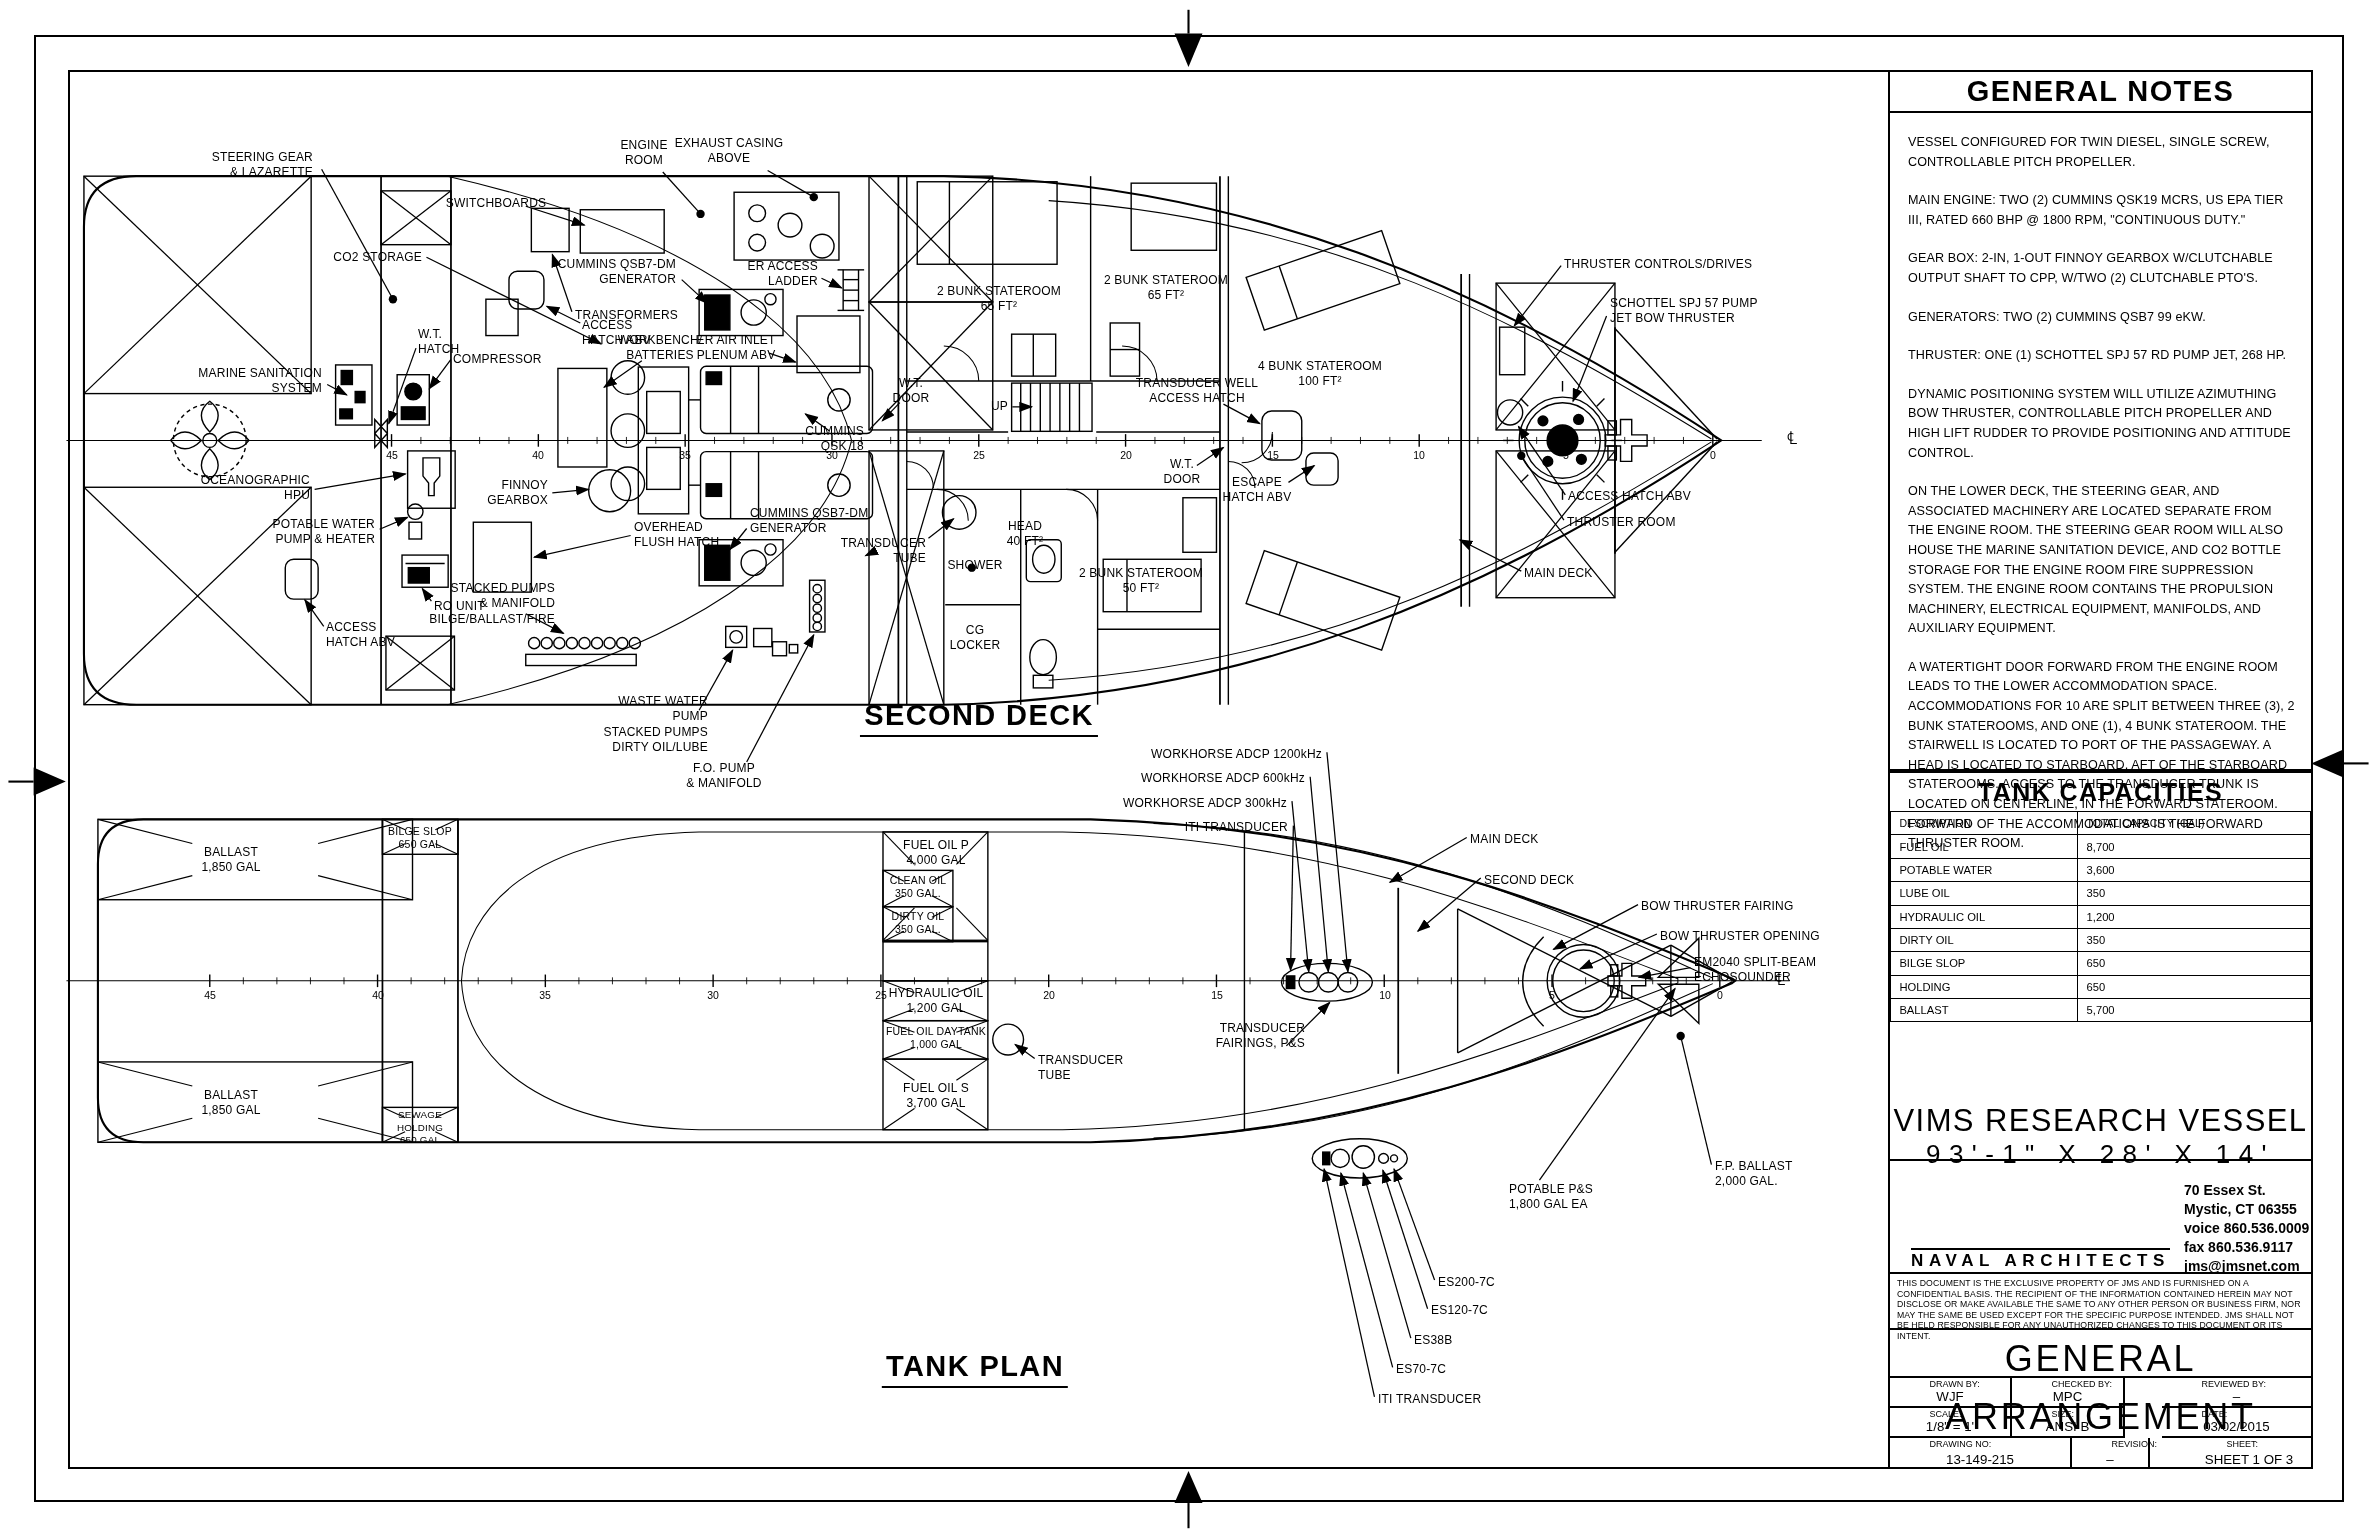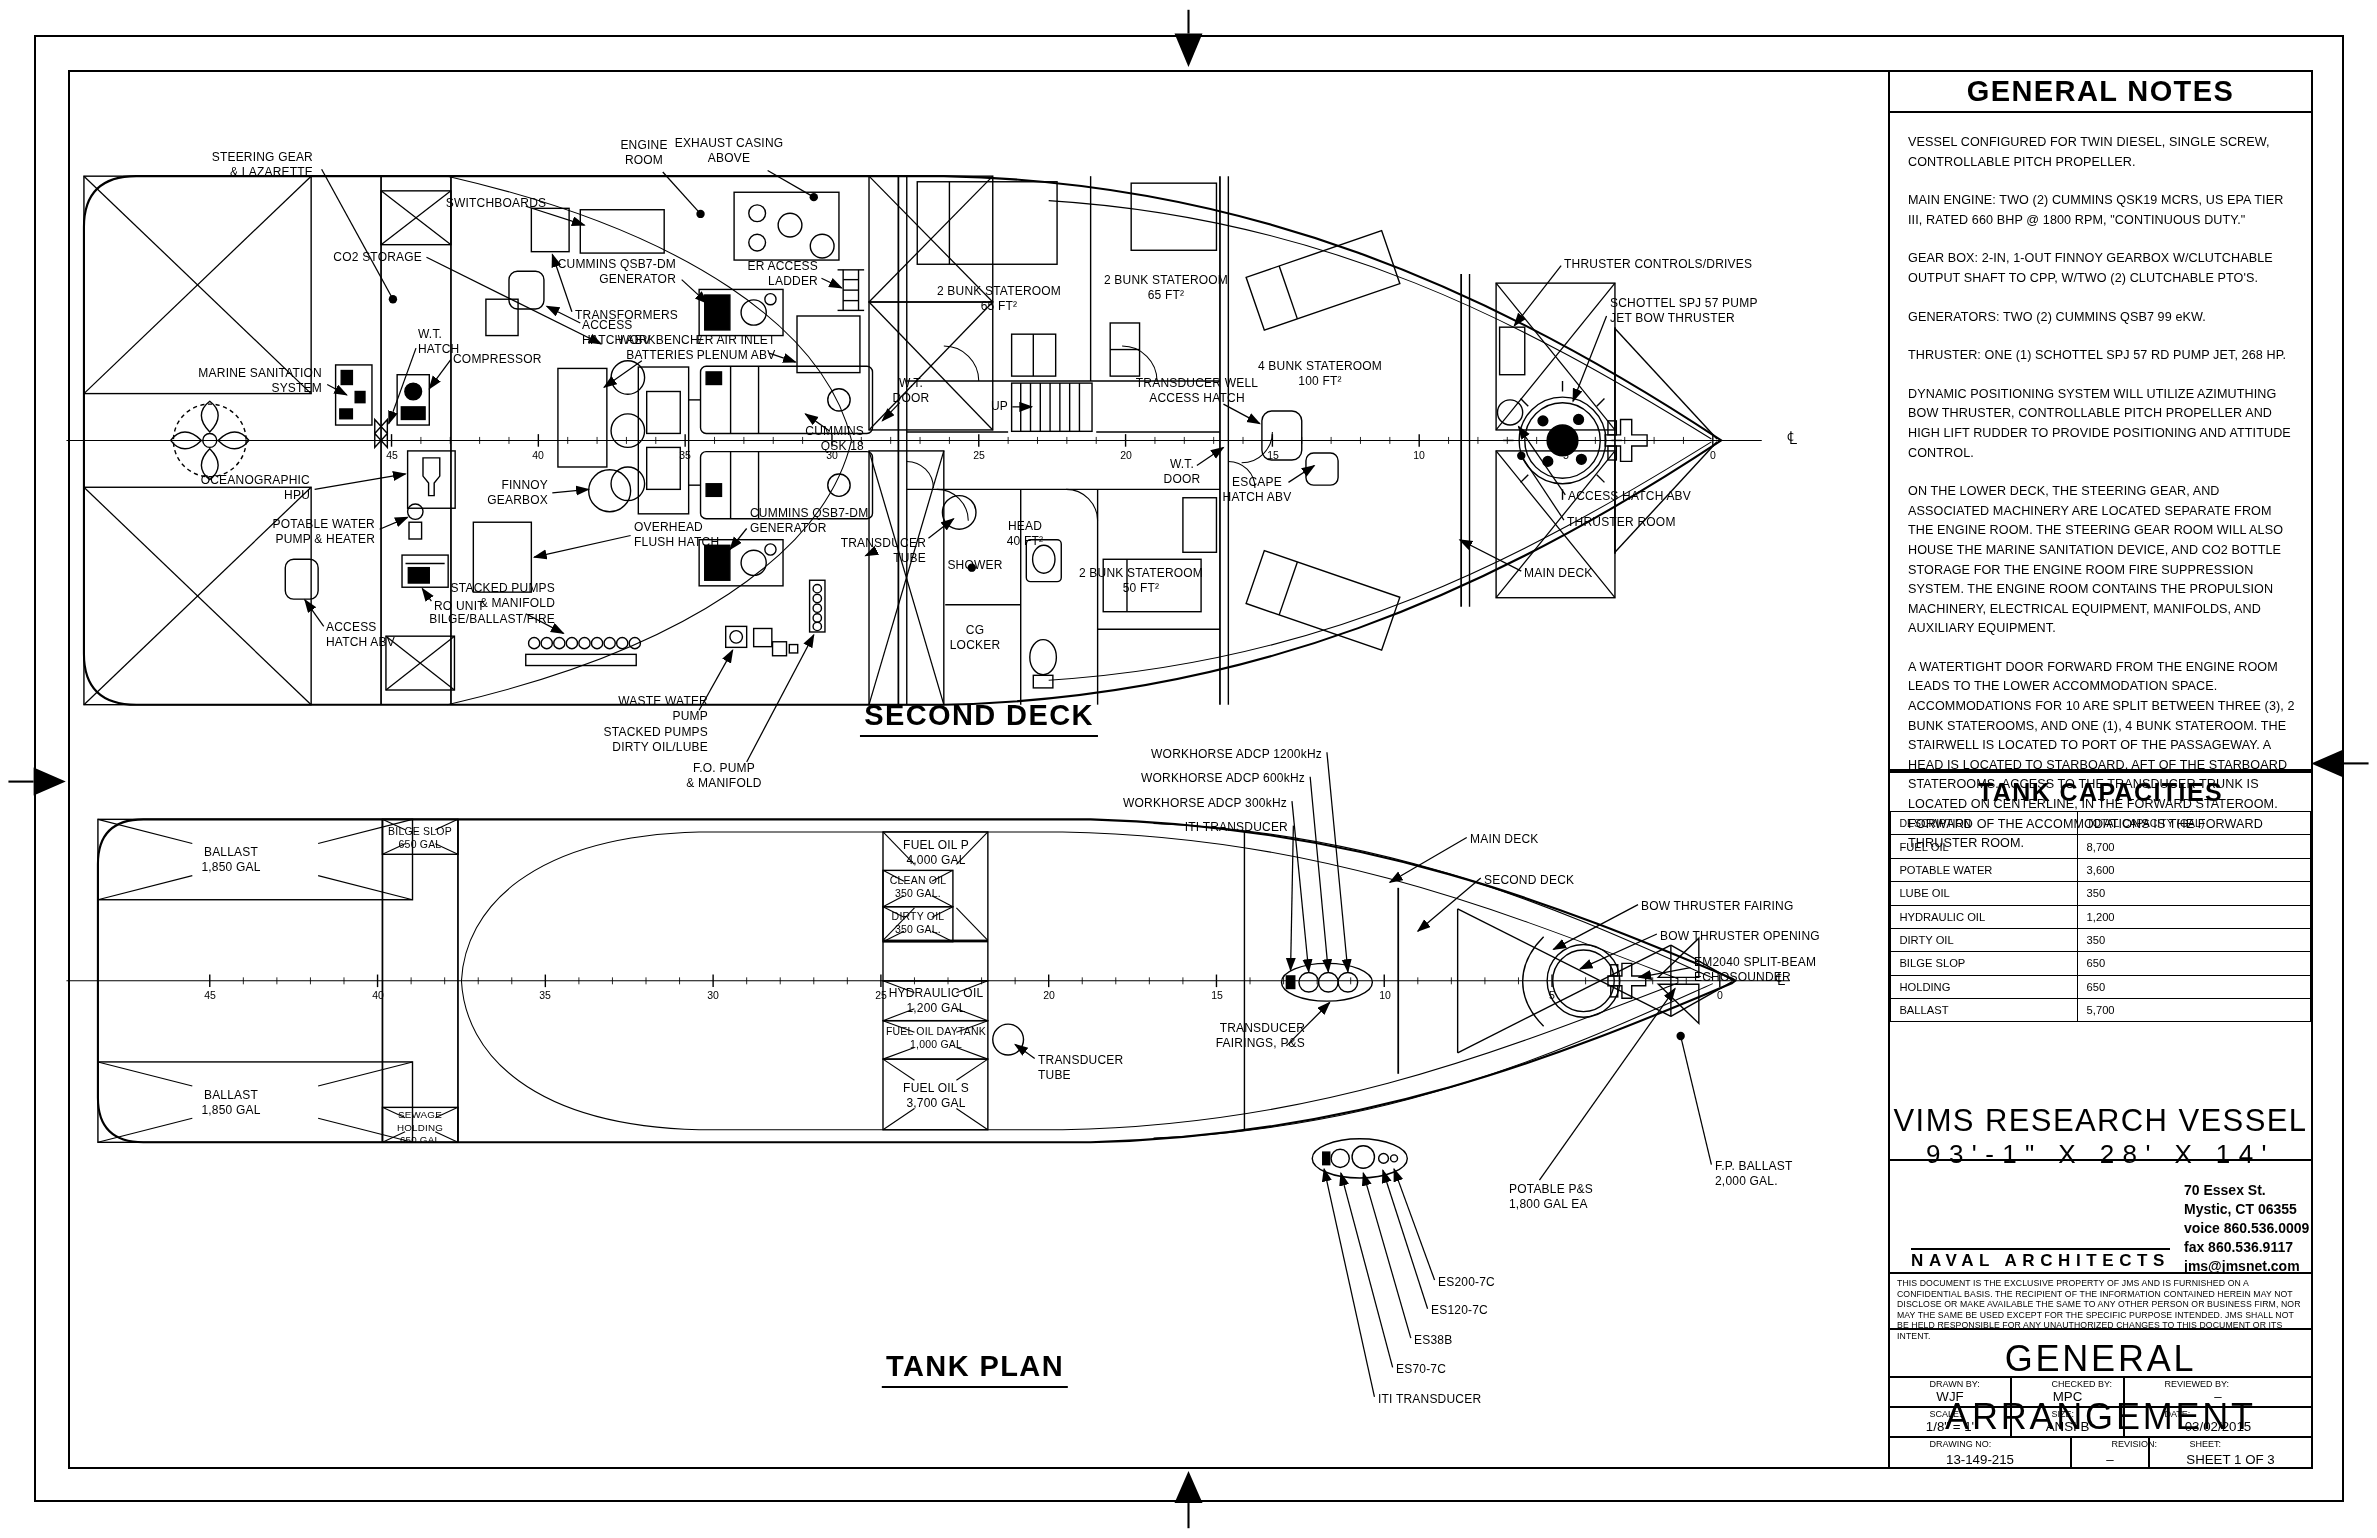--- a/index.html
+++ b/index.html
@@ -49,21 +49,21 @@
   #jms-sub{position:absolute;left:21px;top:87px;font-size:17px;font-weight:bold;
            letter-spacing:5.6px;border-top:2.8px solid #000;padding-top:1.4px;}
   #jms-addr{position:absolute;left:294px;top:19.6px;font-size:14px;font-weight:bold;line-height:19px;}
   #disclaimer{top:1204px;height:56px;padding:4.2px 7px 0 7px;border-bottom:2.8px solid #000;}
   #disclaimer div{font-size:8.7px;line-height:10.5px;letter-spacing:0.1px;}
   #ga-band{top:1260px;height:48px;}
   #ga-band .sect-title{font-size:36px;font-weight:normal;letter-spacing:2.8px;line-height:58px;}
   .fieldrow{position:absolute;left:0;width:100%;display:flex;box-sizing:border-box;}
   .fcell{position:relative;border-right:2.1px solid #000;border-bottom:2.1px solid #000;
          box-sizing:border-box;height:100%;}
-  .fcell:last-child{border-right:0;}
+  .fcell:last-child{border-right:0;margin-left:37px;}
   .flabel{position:absolute;left:3.5px;top:1.4px;font-size:9px;padding-left:36px;}
   .fvalue{position:absolute;left:0;bottom:2.1px;width:100%;text-align:center;font-size:13.3px;}
   #row1{top:1308px;height:30px;}
   #row2{top:1338px;height:30px;}
   #row3{top:1368px;height:31px;}
   #row3 .fcell{border-bottom:0;}
 </style>
 </head>
 <body>
 

